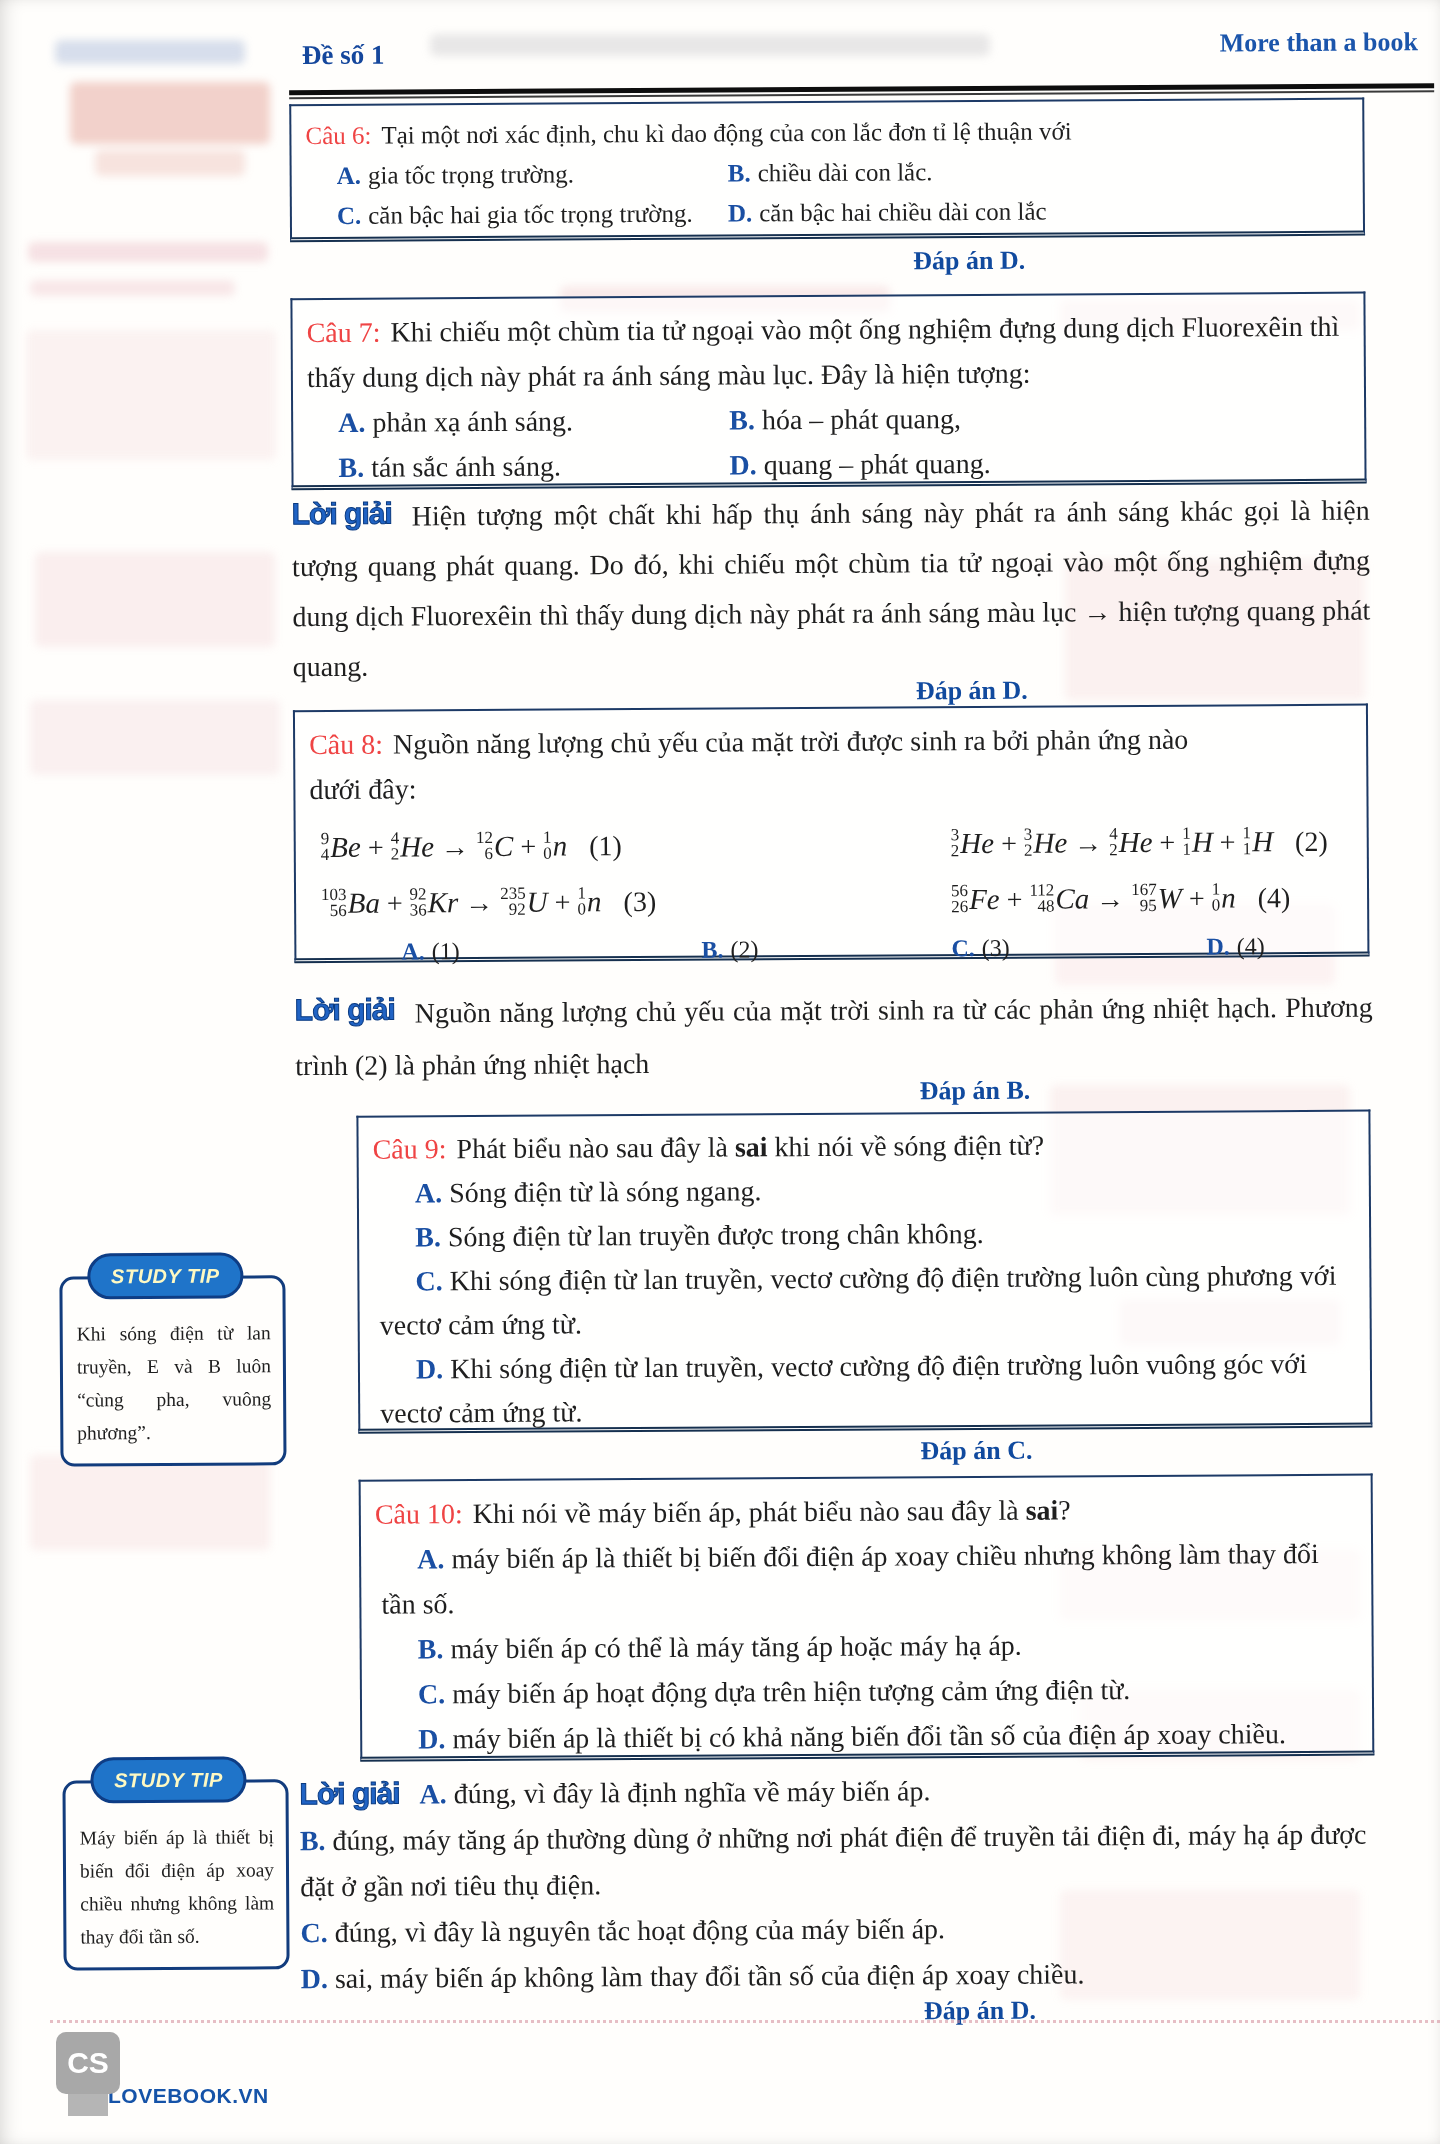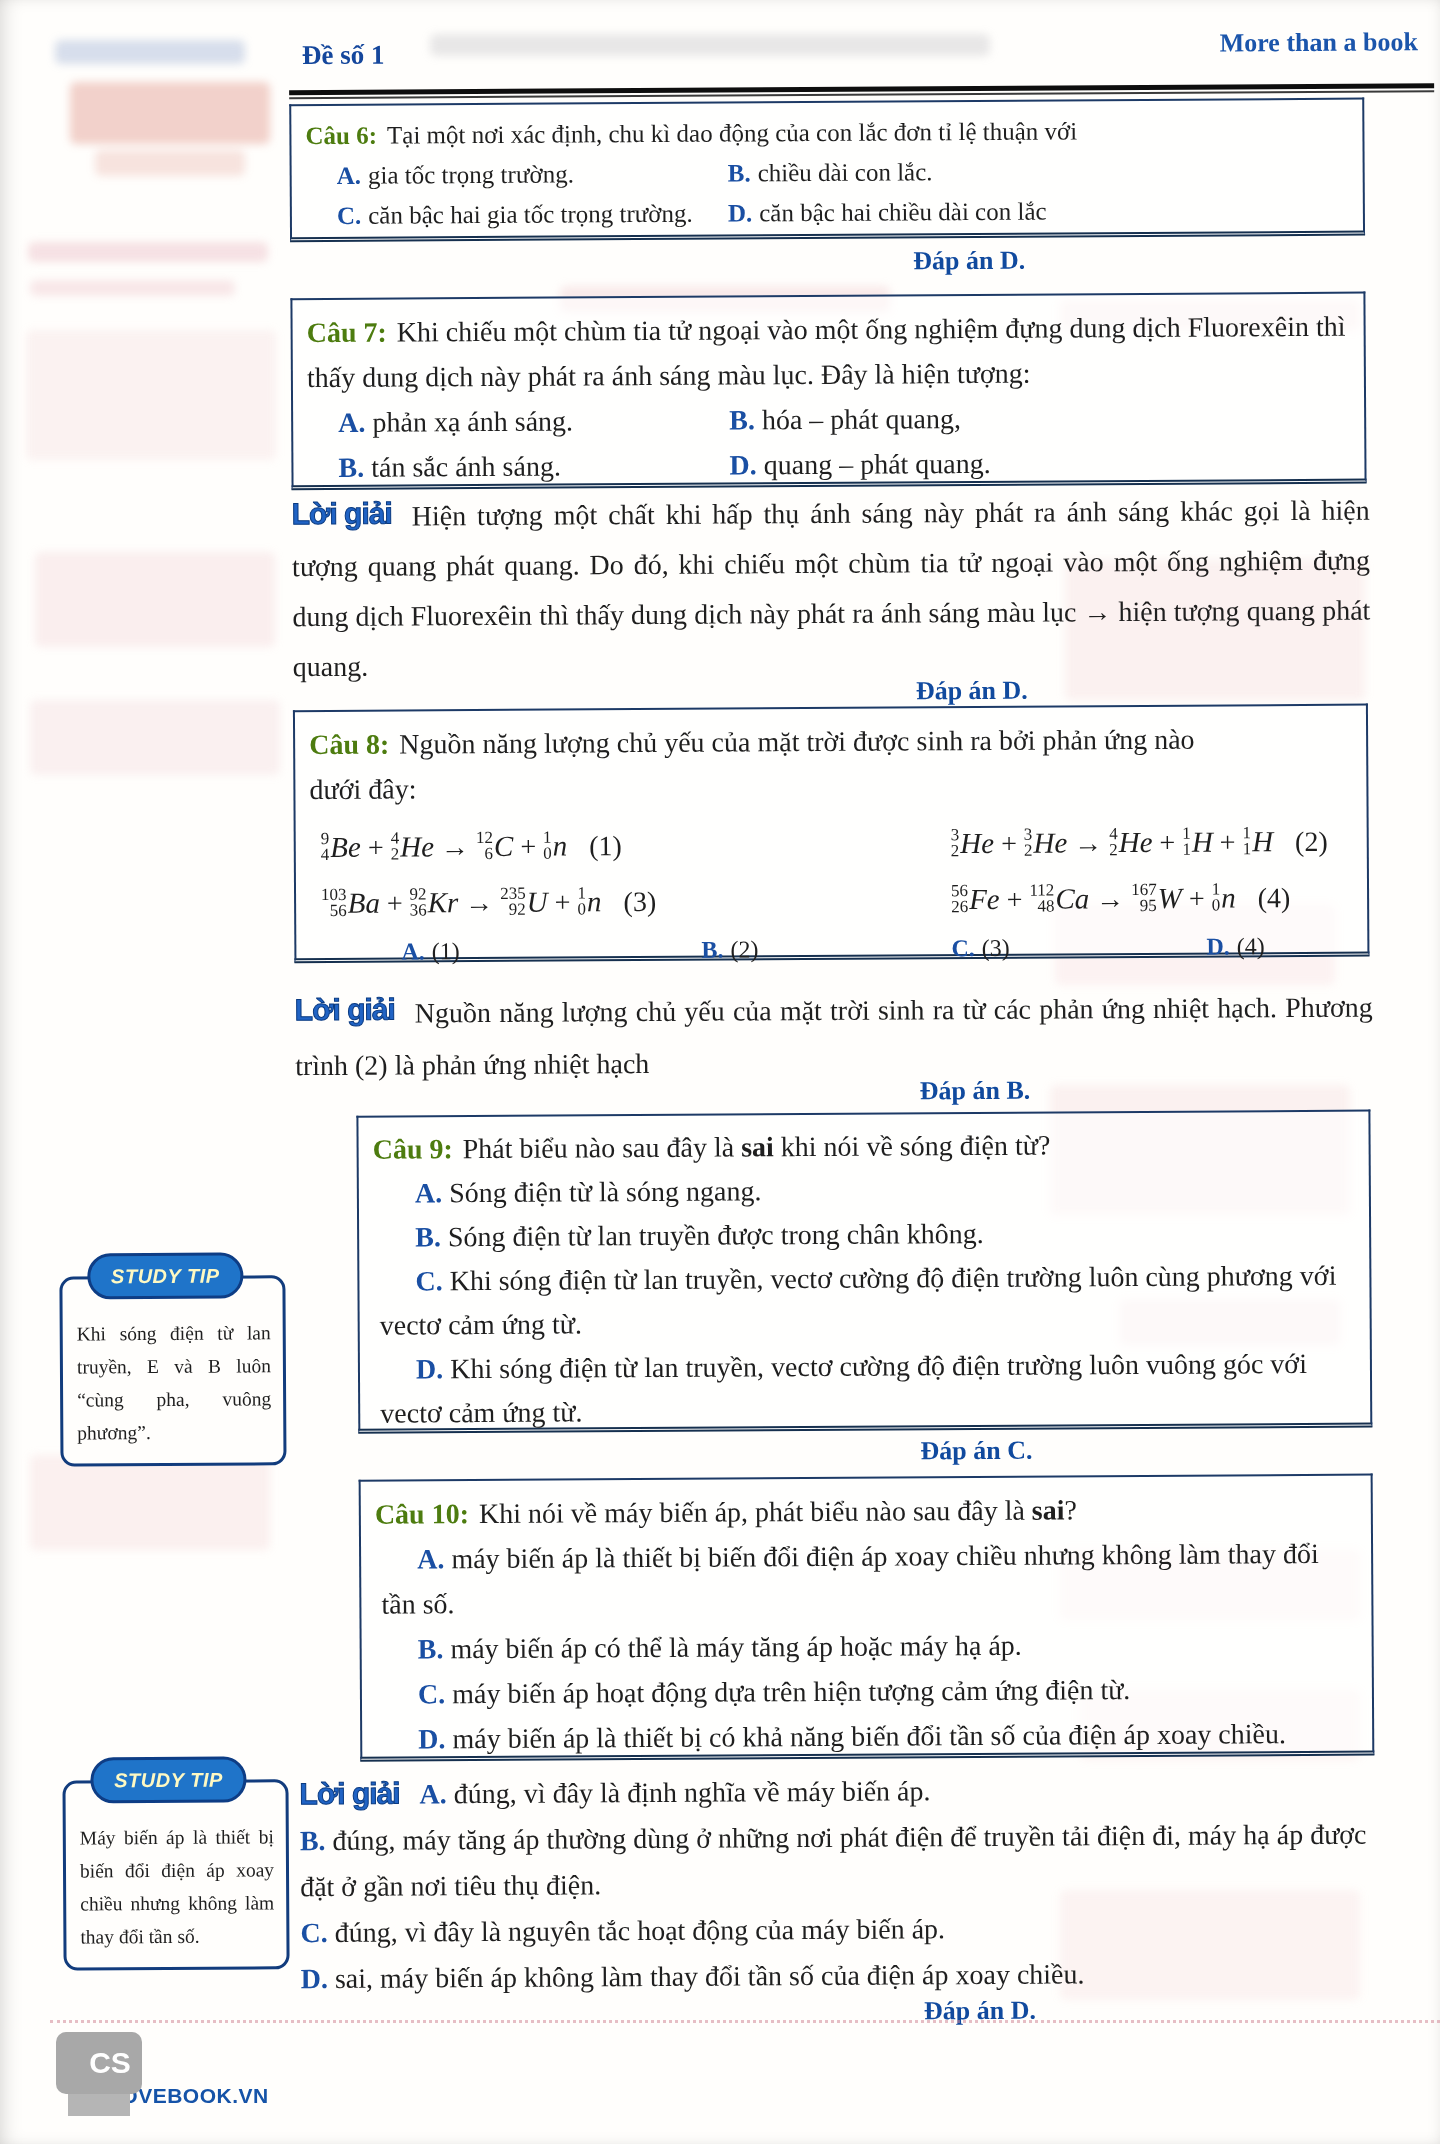--- a/index.html
+++ b/index.html
@@ -18,21 +18,21 @@
   .hdr-rule{position:absolute;left:295px;top:90px;width:1145px;}
   .rule-a{height:5px;background:#0e0e0e;}
   .rule-b{height:1.5px;background:#3a3a3a;margin-top:2px;}
 
   
   .qbox{
     position:absolute;background:rgba(255,255,255,.6);
     border:2.5px solid #1d3a66;border-bottom:5px double #16304f;
     box-sizing:border-box;font-size:28px;line-height:45px;
   }
-  .qlabel{font-weight:bold;color:#4d7c0f;margin-right:10px;}
+  .qlabel{font-weight:normal;color:#ef4444;margin-right:10px;}
   .letter{font-weight:bold;color:#1a4fa3;margin-right:7px;}
   .qline{padding:10px 14px 0 14px;}
   .optgrid{display:grid;grid-template-columns:391px auto;padding:0 14px;}
   .optgrid .opt{padding-left:31px;}
   .hopt{padding:0 14px 0 20px;text-indent:36px;}
 
   #q6box{left:295px;top:104px;width:1075px;height:138px;font-size:25px;line-height:40px;}
   #q6box .optgrid{row-gap:0;}
   #q7box{left:295px;top:298px;width:1075px;height:192px;}
   #q8box{left:295px;top:710px;width:1075px;height:253px;}
@@ -84,21 +84,20 @@
     padding:38px 12px 14px 14px;font-size:19.5px;line-height:33px;text-align:justify;box-sizing:border-box;
   }
 
   
   .pink-rule{position:absolute;left:50px;top:2020px;width:1390px;border-top:3px dotted rgba(209,137,152,.55);}
   .cs-logo{
     position:absolute;left:56px;top:2032px;width:64px;height:62px;z-index:5;
     background:#a8a8a8;border-radius:10px;display:flex;align-items:center;justify-content:center;
     color:#fff;font-family:"Liberation Sans",sans-serif;font-weight:bold;font-size:30px;
     box-shadow:0 34px 0 -12px #b5b5b5;
-    padding-left:22px;
   }
   .wm-text{position:absolute;left:136px;top:2036px;z-index:3;color:#b3b3b6;
     font-family:"Liberation Sans","DejaVu Sans",sans-serif;font-size:50px;}
   .brand{position:absolute;left:108px;top:2084px;z-index:4;color:#1553a8;
     font-family:"Liberation Sans",sans-serif;font-weight:bold;font-size:21px;letter-spacing:.5px;}
 
   
   .bleed{position:absolute;filter:blur(4px);border-radius:6px;pointer-events:none;}
 </style>
 </head>

